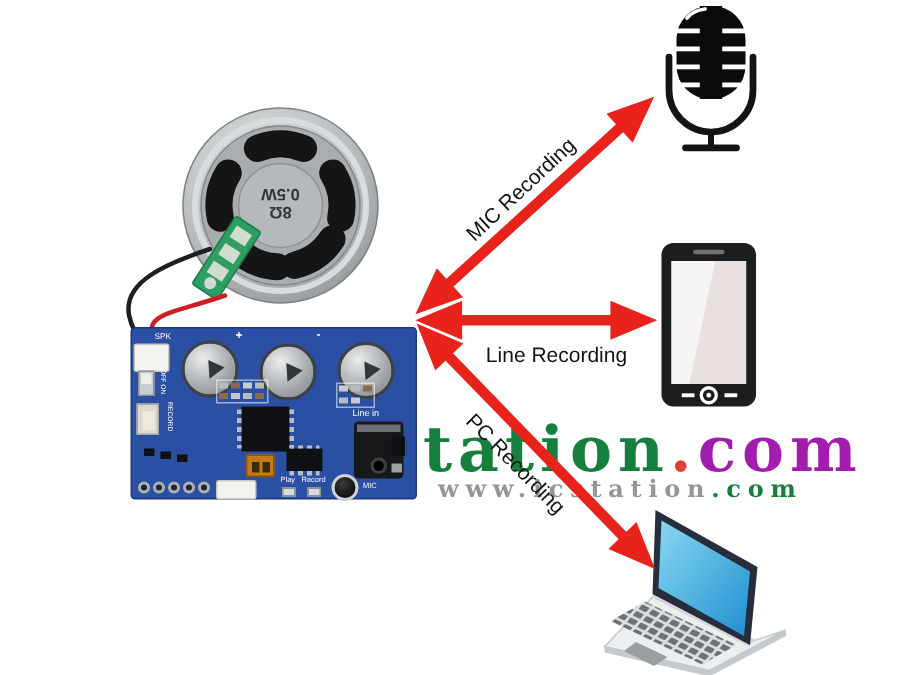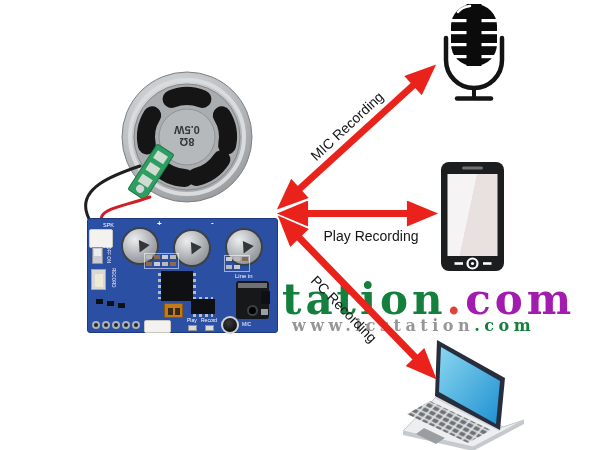--- a/index.html
+++ b/index.html
@@ -214,16 +214,16 @@
       <marker id="ah" viewBox="0 0 12 10" refX="8.3" refY="5" markerWidth="34" markerHeight="26" markerUnits="userSpaceOnUse" orient="auto-start-reverse">
         <path d="M0,0 L12,5 L0,10 Z" fill="#e9231b"></path>
       </marker>
     </defs>
     <line x1="284" y1="203" x2="429" y2="71" stroke="#e9231b" stroke-width="7" marker-start="url(#ah)" marker-end="url(#ah)"></line>
     <line x1="286.5" y1="213.5" x2="428.5" y2="213.5" stroke="#e9231b" stroke-width="7" marker-start="url(#ah)" marker-end="url(#ah)"></line>
     <line x1="284.5" y1="222.5" x2="430" y2="372.5" stroke="#e9231b" stroke-width="7" marker-start="url(#ah)" marker-end="url(#ah)"></line>
   </svg>
 
   <div class="lbl lbl-mic">MIC Recording</div>
-  <div class="lbl lbl-phone">Play Recording</div>
+  <div class="lbl lbl-phone">Line Recording</div>
   <div class="lbl lbl-pc">PC Recording</div>
 
 </div>
 
 </body></html>

